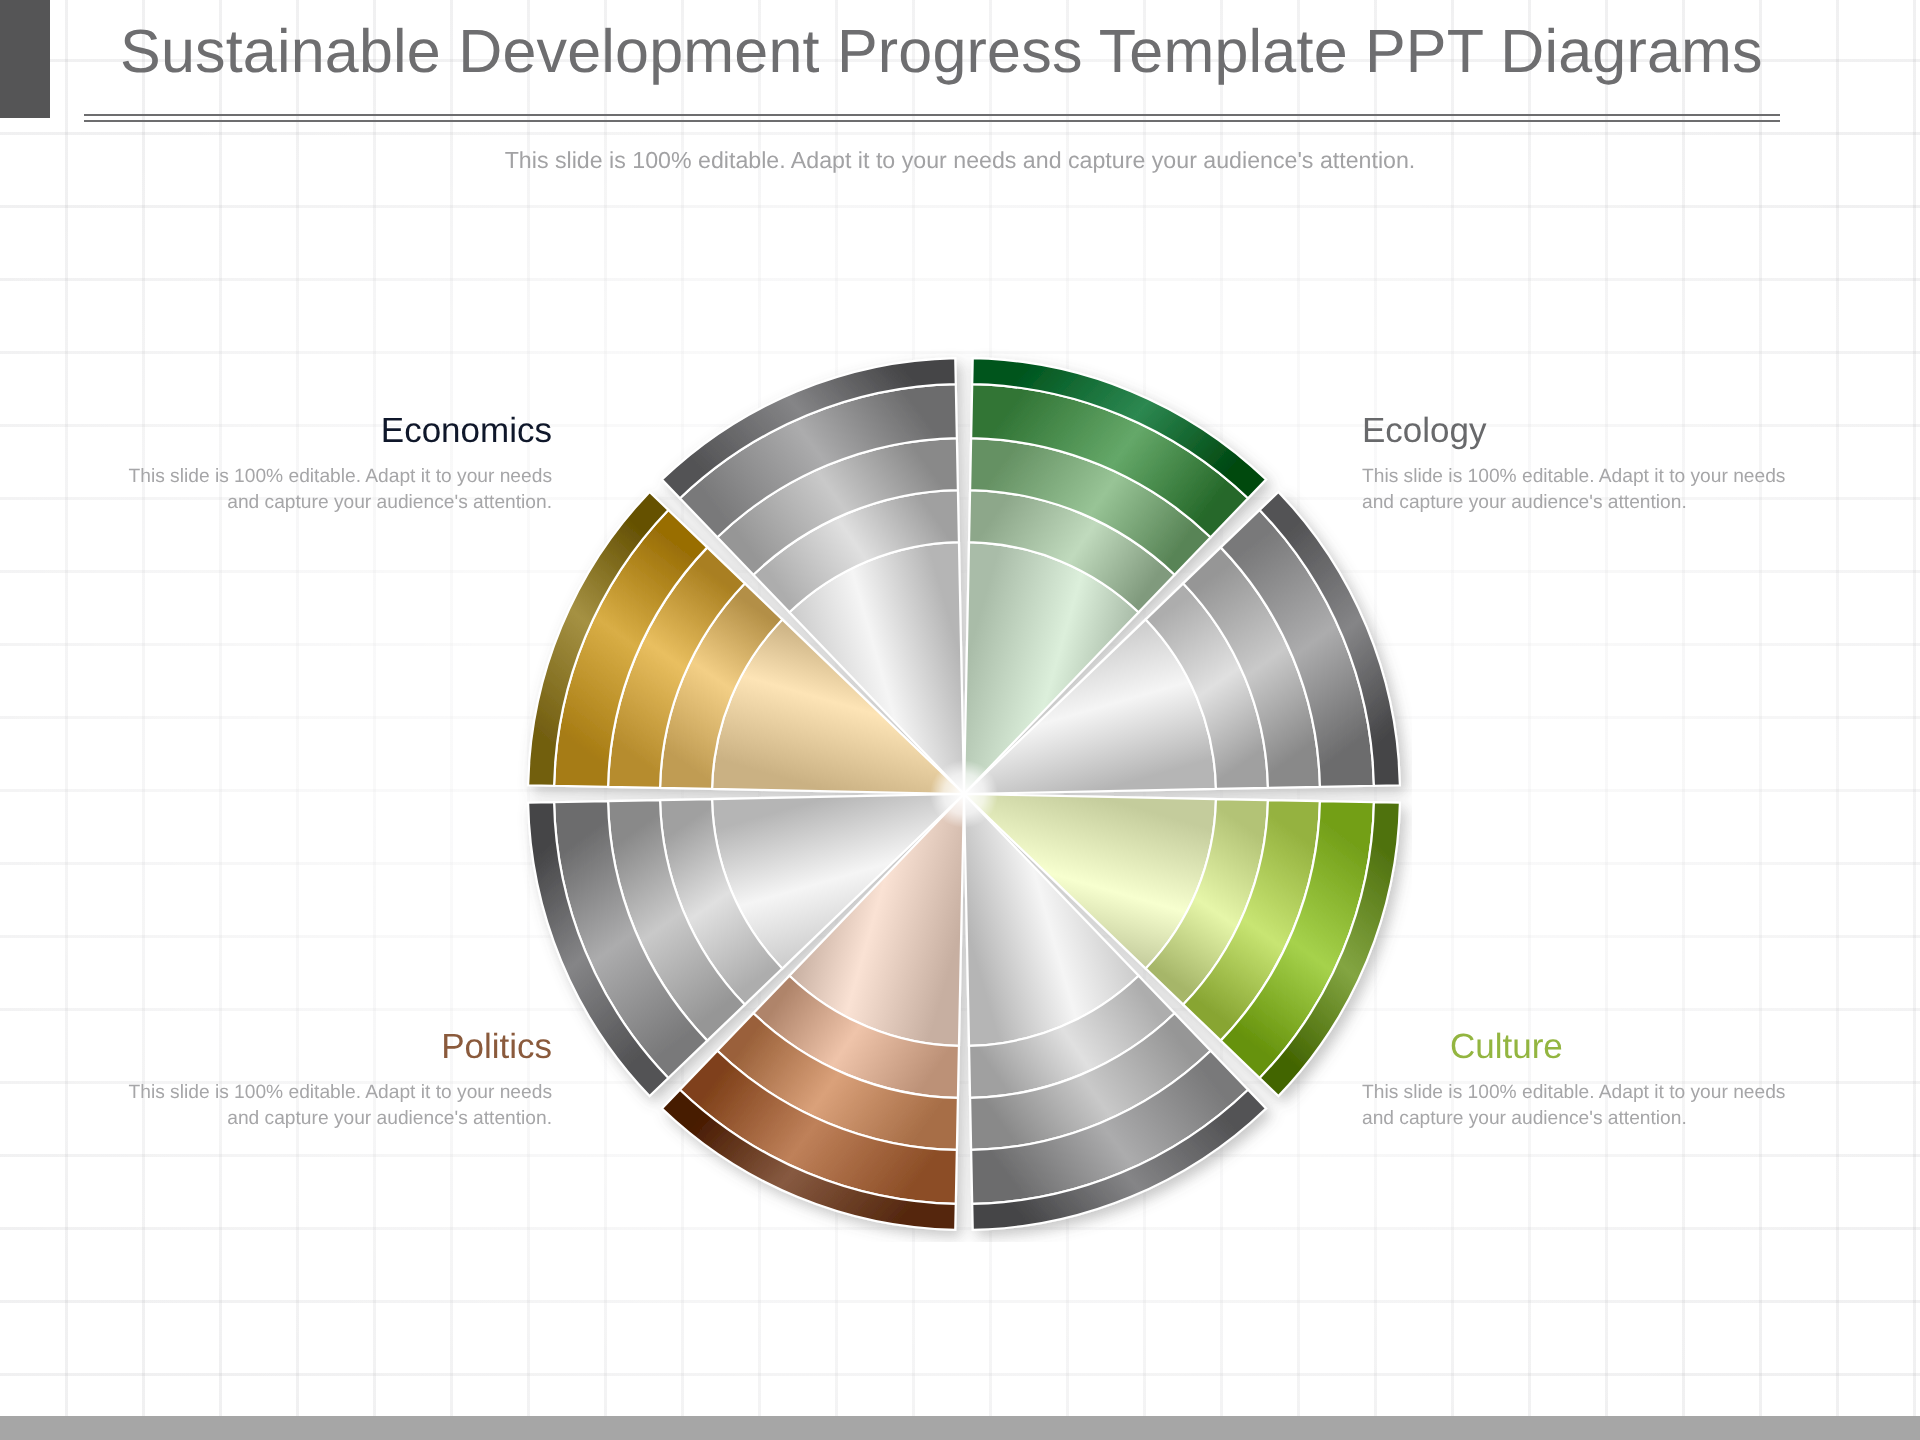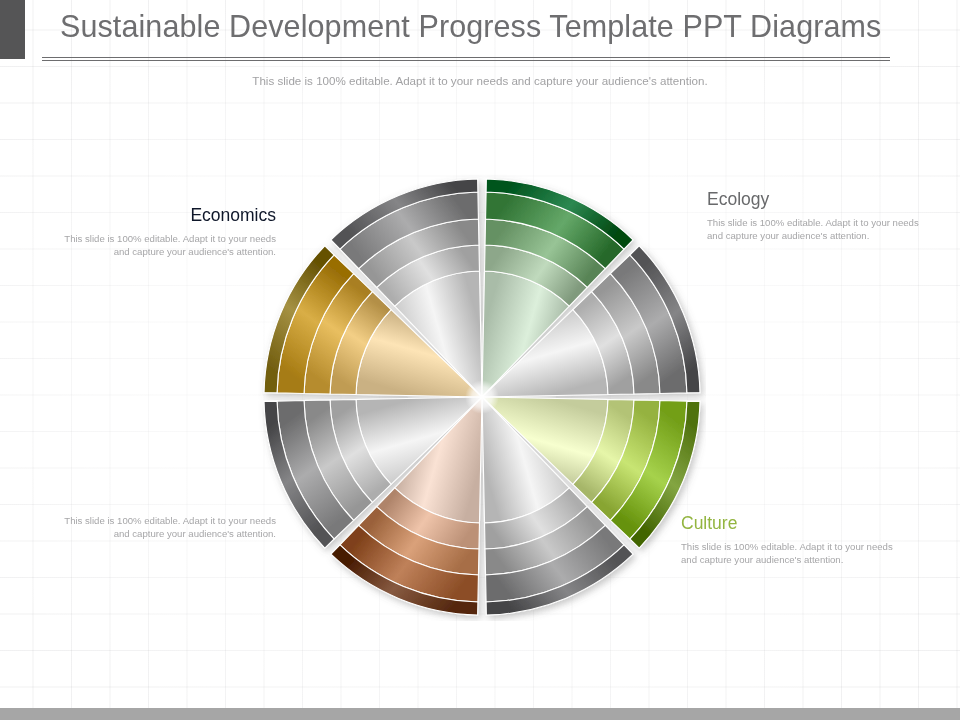--- a/index.html
+++ b/index.html
@@ -109,21 +109,21 @@
     font-size: 9.6px;
     color: #a6a6a8;
     line-height: 1.38;
     margin: 0;
   }
   .align-right { text-align: right; }
   .align-left  { text-align: left;  }
 
   #label-economics { left: 62px;  top: 206px; }
   #label-politics  { left: 62px;  top: 514px; }
-  #label-ecology   { left: 681px; top: 190px; margin-left: 26px; }
+  #label-ecology   { left: 681px; top: 206px; }
   #label-culture   { left: 681px; top: 514px; }
 
   
   #wheel-wrap {
     position: absolute;
     left: 258px;
     top: 173px;
     width: 448px;
     height: 448px;
     z-index: 3;
@@ -406,21 +406,22 @@
   <div class="lbl-title" style="color: #0f172a;">Economics</div>
   <div class="lbl-body">This slide is 100% editable. Adapt it to your needs and capture your audience's attention.</div>
 </div>
 
 <div class="label-block align-left" id="label-ecology">
   <div class="lbl-title" style="color: rgb(104, 105, 107);">Ecology</div>
   <div class="lbl-body">This slide is 100% editable. Adapt it to your needs and capture your audience's attention.</div>
 </div>
 
 <div class="label-block align-right" id="label-politics">
+  <div class="lbl-title" style="color: rgb(138, 90, 60);">Politics</div>
   <div class="lbl-body">This slide is 100% editable. Adapt it to your needs and capture your audience's attention.</div>
 </div>
 
 <div class="label-block align-left" id="label-culture">
-  <div class="lbl-title" style="color: rgb(147, 181, 64);">Culture</div>
+  <div class="lbl-title" style="color: rgb(147, 181, 64); margin-left: 44px;">Culture</div>
   <div class="lbl-body">This slide is 100% editable. Adapt it to your needs and capture your audience's attention.</div>
 </div>
 
 <div id="bottom-bar"></div>
 
 </body></html>

